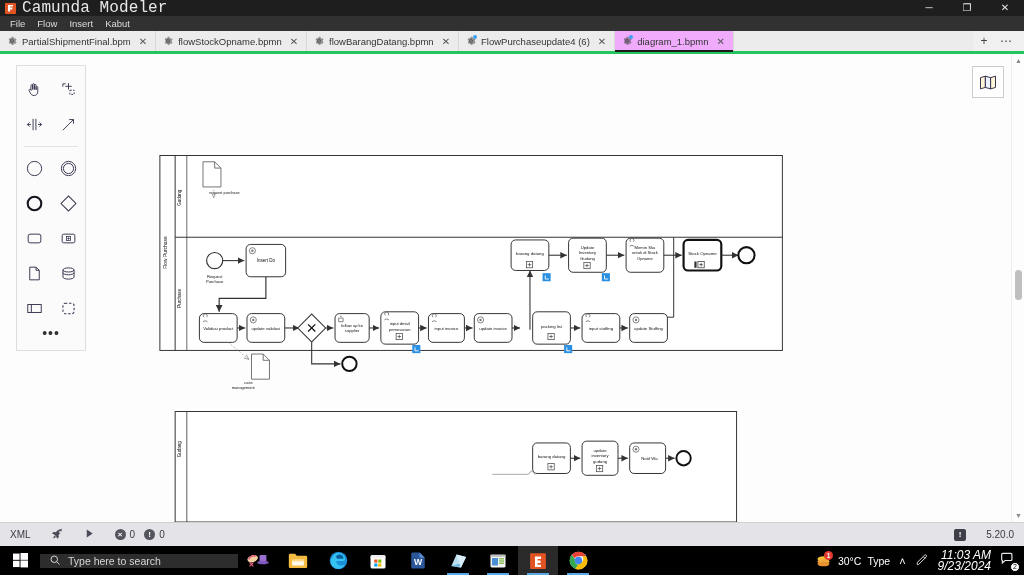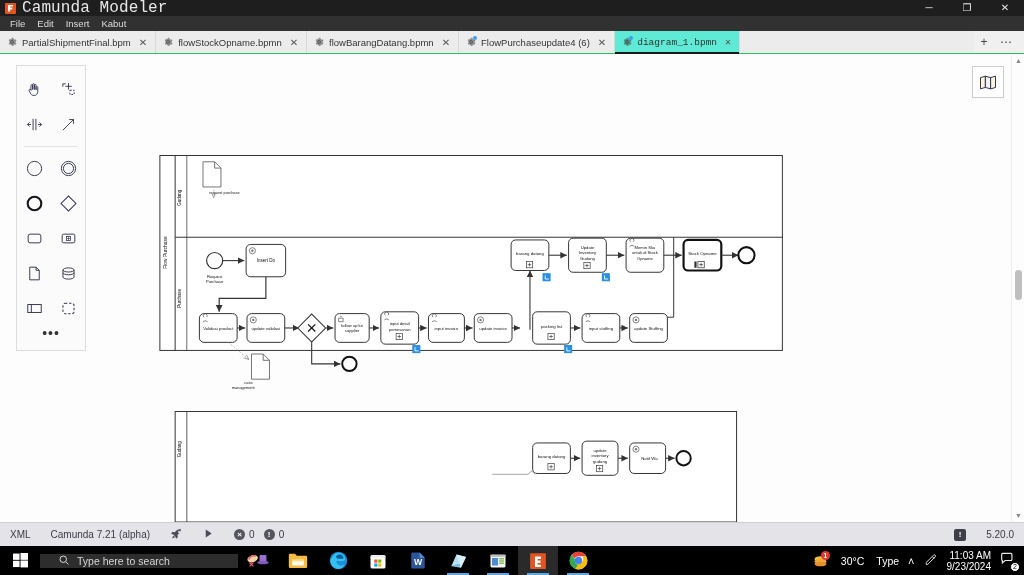--- a/index.html
+++ b/index.html
@@ -33,30 +33,30 @@
 
   
   .menubar {
     height:15px; background:#313131; color:#ddd;
     display:flex; align-items:center; font-size:9.5px; padding-left:4px;
   }
   .menubar span { padding:0 6px; line-height:15px; cursor:default; }
 
   
   .tabbar {
-    height:23px; background:#f0f0f0; border-bottom:1px solid #22c55e;
+    height:23px; background:#f0f0f0; border-bottom:3px solid #22c55e;
     display:flex; align-items:stretch; font-size:9.5px; color:#333;
     position:relative;
   }
   .tab {
     display:flex; align-items:center; gap:5px; padding:0 8px 0 7px;
     border-right:1px solid #d8d8d8; background:#ececec;
     white-space:nowrap; position:relative; cursor:default;
   }
-  .tab.active { background:#5eead4;font-family:Liberation Mono, monospace; }
+  .tab.active { background:#f0abfc; }
   .tab.active::after{
     content:""; position:absolute; left:0; right:0; bottom:-1px; height:2px; background:#1a1a1a;
   }
   .tab .gear { position:relative; width:10px; height:10px; flex:0 0 10px; }
   .tab .gear svg { display:block; }
   .tab .dot {
     position:absolute; right:-1px; top:-1px; width:4px; height:4px;
     border-radius:50%; background:#3ba0f0;
   }
   .tab .tabx { font-size:10px; color:#555; margin-left:3px; }
@@ -130,32 +130,32 @@
   }
 
   
   .taskbar {
     position:absolute; left:0; bottom:0; width:100%; height:29px;
     background:#000000; display:flex; align-items:center; color:#fff; font-size:10px;
   }
   .startbtn { width:40px; height:29px; display:flex; align-items:center; justify-content:center; }
   .searchbox {
     width:198px; height:14px; background:#2d2d2d; display:flex; align-items:center;
-    gap:7px; padding-left:18px; color:#d6d6d6; font-size:10.5px;
+    gap:7px; padding-left:9px; color:#d6d6d6; font-size:10.5px;
   }
   .tbicons { display:flex; align-items:center; height:29px; }
   .tbicon { width:40px; height:29px; display:flex; align-items:center; justify-content:center;
             position:relative; }
   .tbicon.running::after{
     content:""; position:absolute; bottom:0; left:9px; width:22px; height:2px; background:#5aa9e6;
   }
   .tbicon.active { background:#2a2a2a; }
   .tray { margin-left:auto; display:flex; align-items:center; gap:9px; padding-right:6px; }
-  .weather { display:flex; align-items:center; gap:12px; font-size:10.5px; }
-  .clock { text-align:right; font-size:10px; line-height:11px; }
+  .weather { display:flex; align-items:center; gap:6px; font-size:10.5px; }
+  .clock { text-align:right; font-size:12px; line-height:11px;font-style:italic; }
   .notif { position:relative; width:18px; height:18px; }
   .notif-badge {
     position:absolute; right:-2px; bottom:-2px; width:10px; height:10px; border-radius:50%;
     background:#fff; color:#000; font-size:7px; display:flex; align-items:center; justify-content:center;
     border:1px solid #000;
   }
 </style>
 </head>
 <body>
 
@@ -164,21 +164,21 @@
   <div class="title">Camunda Modeler</div>
   <div class="wincontrols">
     <div>─</div>
     <div>❐</div>
     <div class="close">✕</div>
   </div>
 </div>
 
 <div class="menubar">
   <span>File</span>
-  <span>Edit</span>
+  <span>Flow</span>
   <span>Insert</span>
   <span>Kabut</span>
 </div>
 
 <div class="tabbar">
 
   <div class="tab">
     <span class="gear">
       <svg width="10" height="10" viewBox="0 0 16 16">
           <path fill="#444" d="M8 5.2a2.8 2.8 0 100 5.6 2.8 2.8 0 000-5.6zm0 4.3a1.5 1.5 0 110-3 1.5 1.5 0 010 3z"></path>
@@ -583,23 +583,20 @@
   <div class="arrow up">▲</div>
   <div class="thumb"></div>
   <div class="arrow down">▼</div>
 </div>
 
 <div class="statusbar">
   <div class="item">
     <span>XML</span>
   </div>
   <div class="item">
-    <span>Camunda 7.21 (alpha)</span>
-  </div>
-  <div class="item">
     <span>
       <svg width="13" height="13" viewBox="0 0 24 24" fill="#4a4a58">
         <path d="M20.5 3.5c-4 0-7.2 1.4-9.6 4l-2 2.2-3.6-.7a1 1 0 00-.9.3l-2 2.1c-.4.4-.2 1 .3 1.2l3.2 1.2 3.8 3.8 1.2 3.2c.2.5.8.7 1.2.3l2.1-2a1 1 0 00.3-.9l-.7-3.6 2.2-2c2.6-2.4 4-5.6 4-9.6a1.4 1.4 0 00-1.5-1.5zm-5.1 6.9a1.8 1.8 0 112.6-2.6 1.8 1.8 0 01-2.6 2.6z"></path>
         <path d="M5.6 17c-1 1-1.4 4-1.4 4s3-.4 4-1.4a1.8 1.8 0 10-2.6-2.6z"></path>
       </svg>
     </span>
   </div>
   <div class="item">
     <span>
       <svg width="11" height="11" viewBox="0 0 24 24" fill="#4a4a58">

